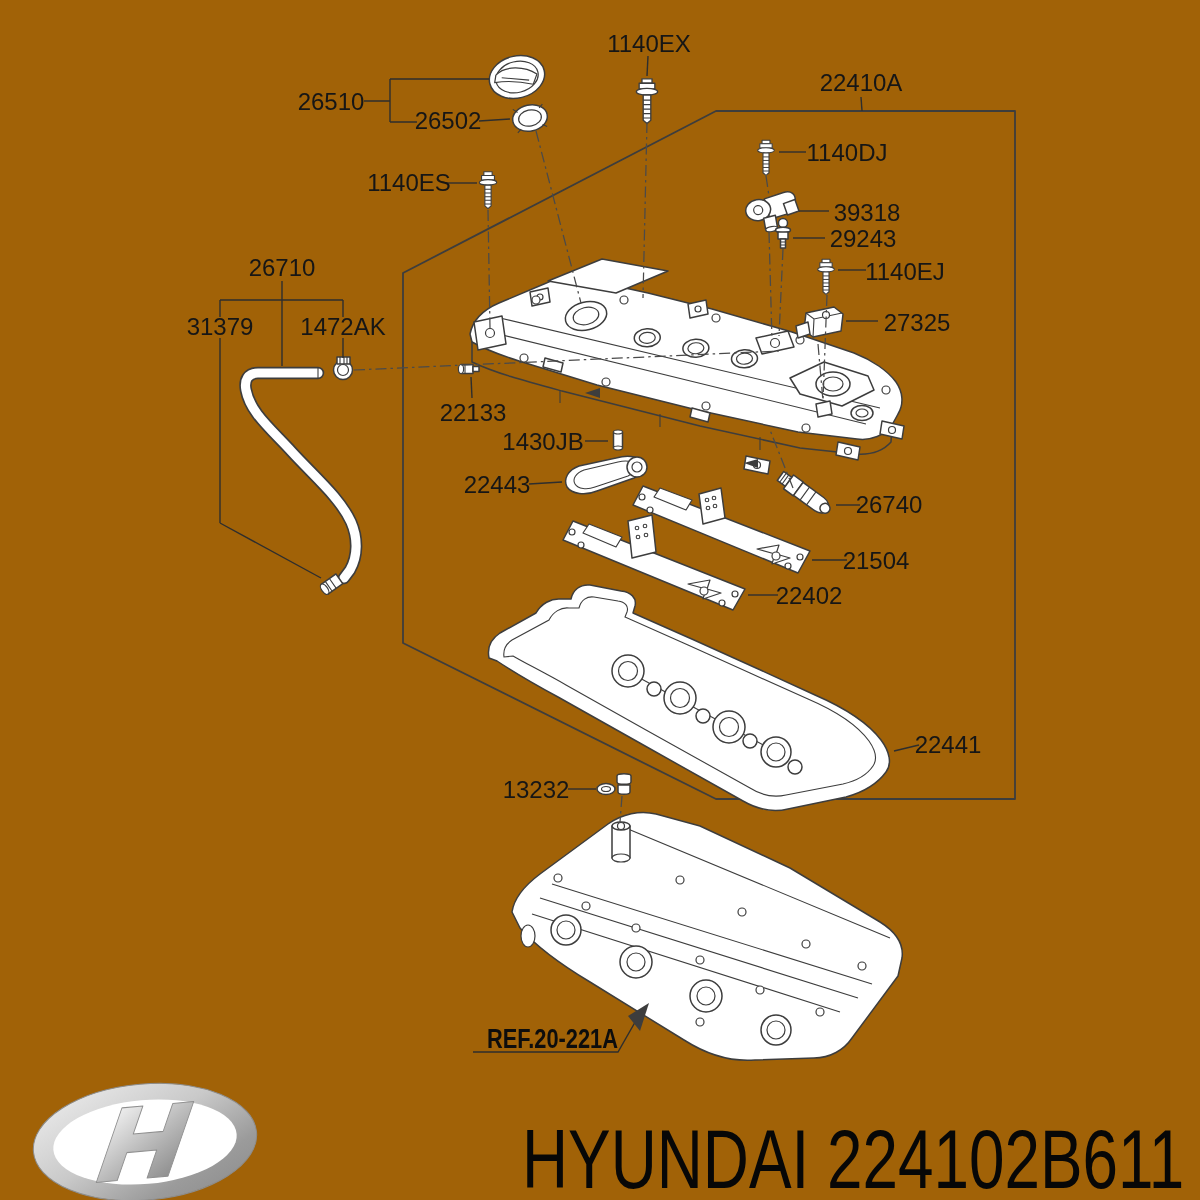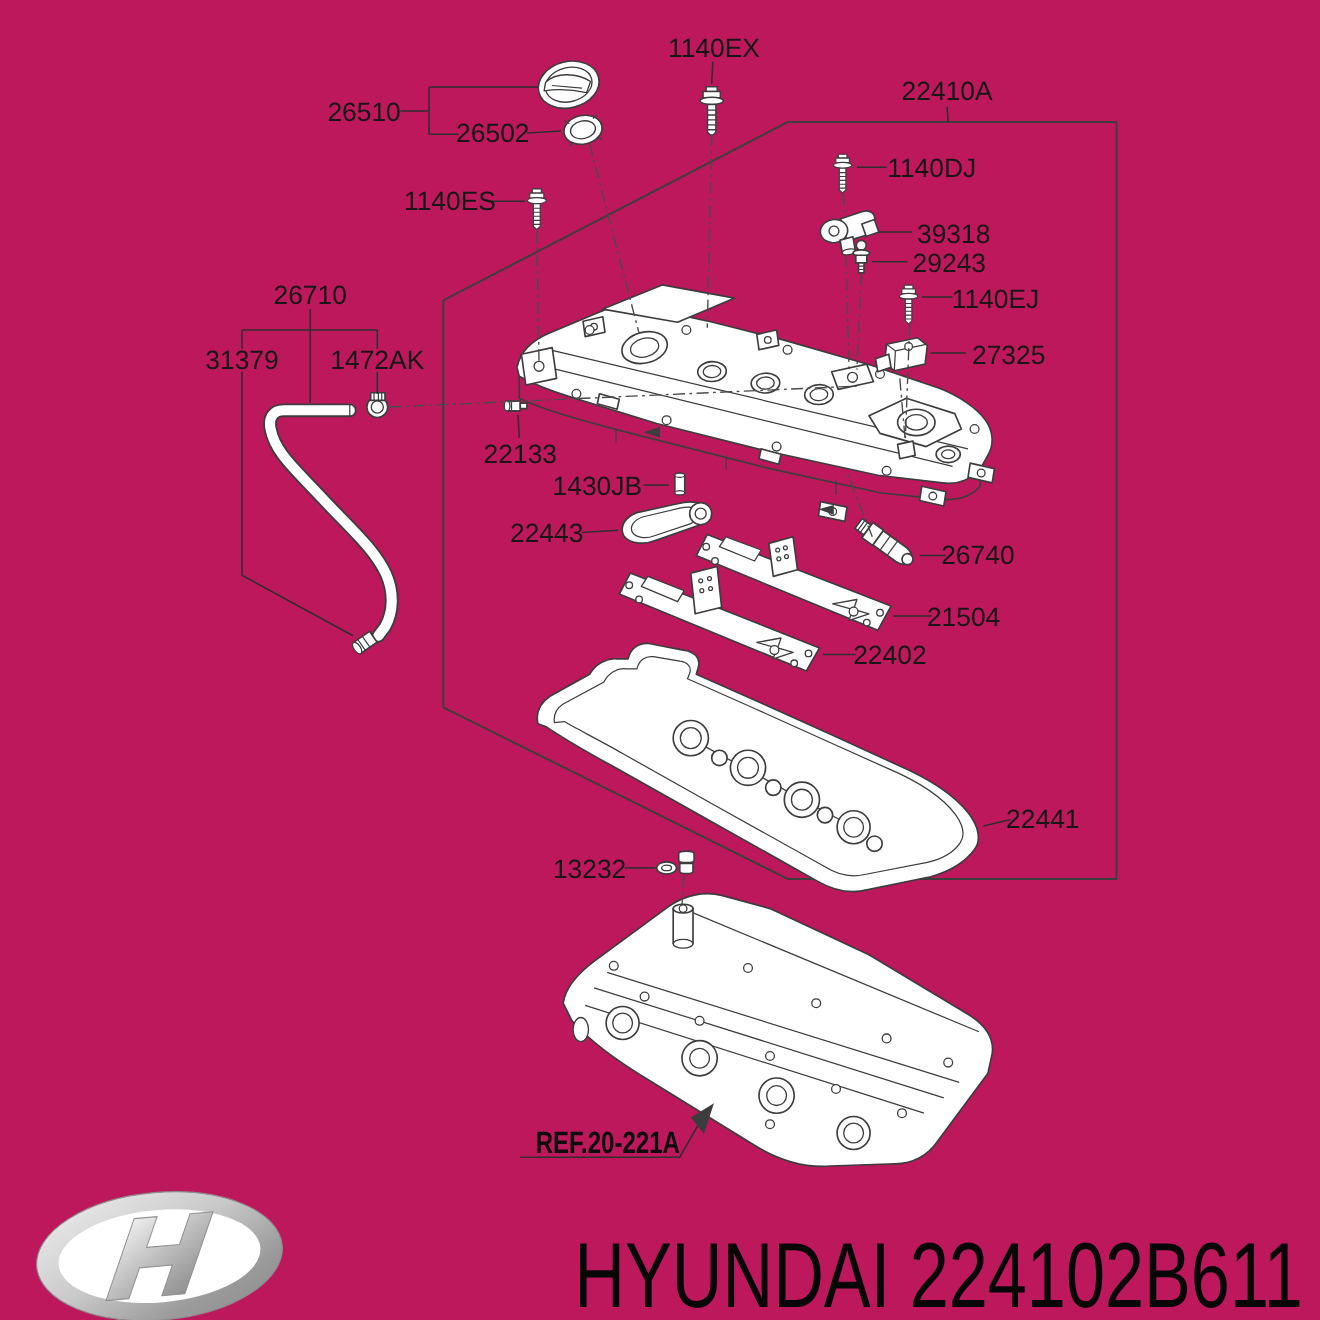--- a/index.html
+++ b/index.html
@@ -1,16 +1,16 @@
 <!DOCTYPE html>
 <html><head>
 <meta charset="utf-8">
 <style>
   html,body{margin:0;padding:0;background:#fff;}
-  .stage{position:relative;width:1200px;height:1200px;background:#be185d;overflow:hidden;
+  .stage{position:relative;width:1200px;height:1200px;background:#a16207;overflow:hidden;
          font-family:"Liberation Sans", sans-serif;}
   svg{display:block;}
   .ln{stroke:#3d3d3d;stroke-width:1.5;fill:none;stroke-linejoin:round;stroke-linecap:round;}
   .pw{stroke:#3d3d3d;stroke-width:1.5;fill:#ffffff;stroke-linejoin:round;}
   .pwt{stroke:#3d3d3d;stroke-width:1.2;fill:#ffffff;stroke-linejoin:round;}
   .thin{stroke:#3d3d3d;stroke-width:1.1;fill:none;}
   .ld{stroke:#2e2e2e;stroke-width:1.4;fill:none;}
   .dd{stroke:#4a4a4a;stroke-width:1.25;fill:none;stroke-dasharray:11 4 2.5 4;}
   .lbl{font-size:24px;fill:#161616;}
   .lblb{font-size:28px;font-weight:bold;fill:#0d0d0d;}

